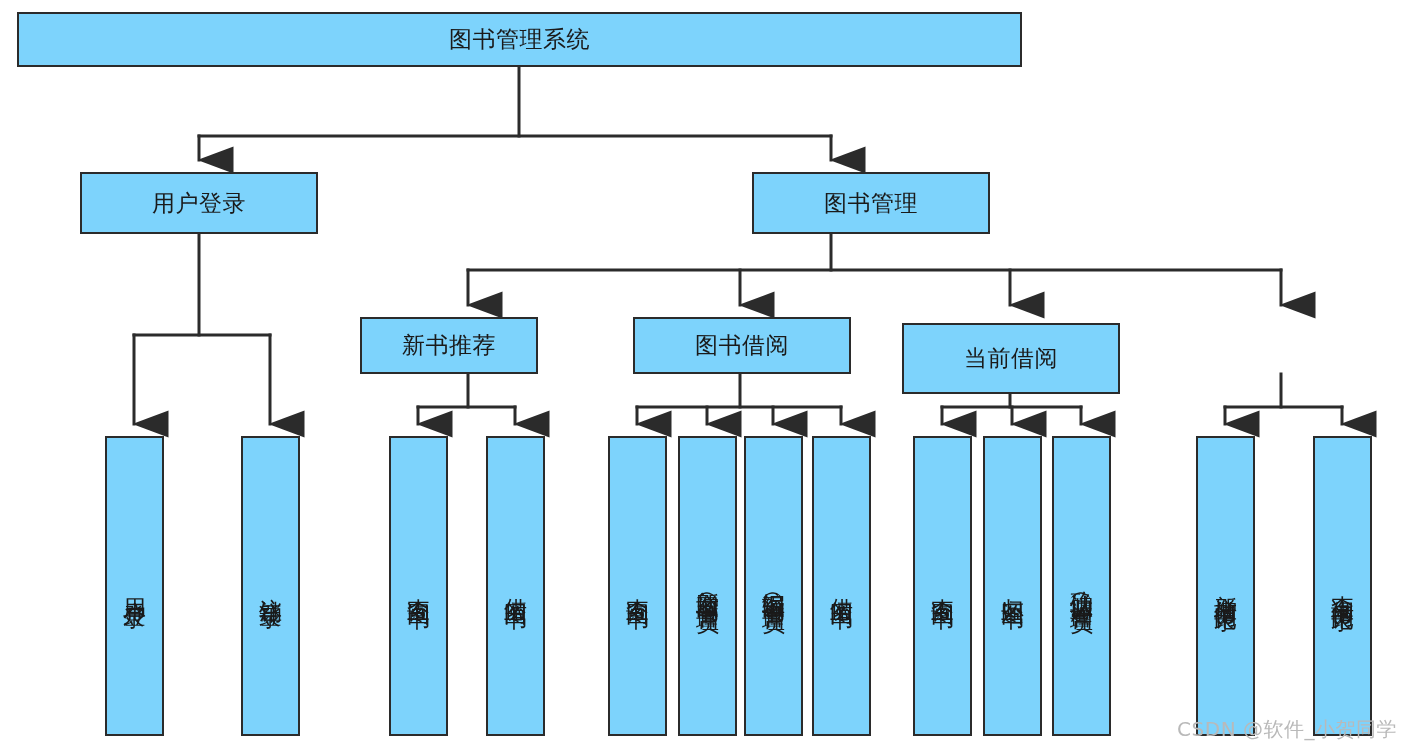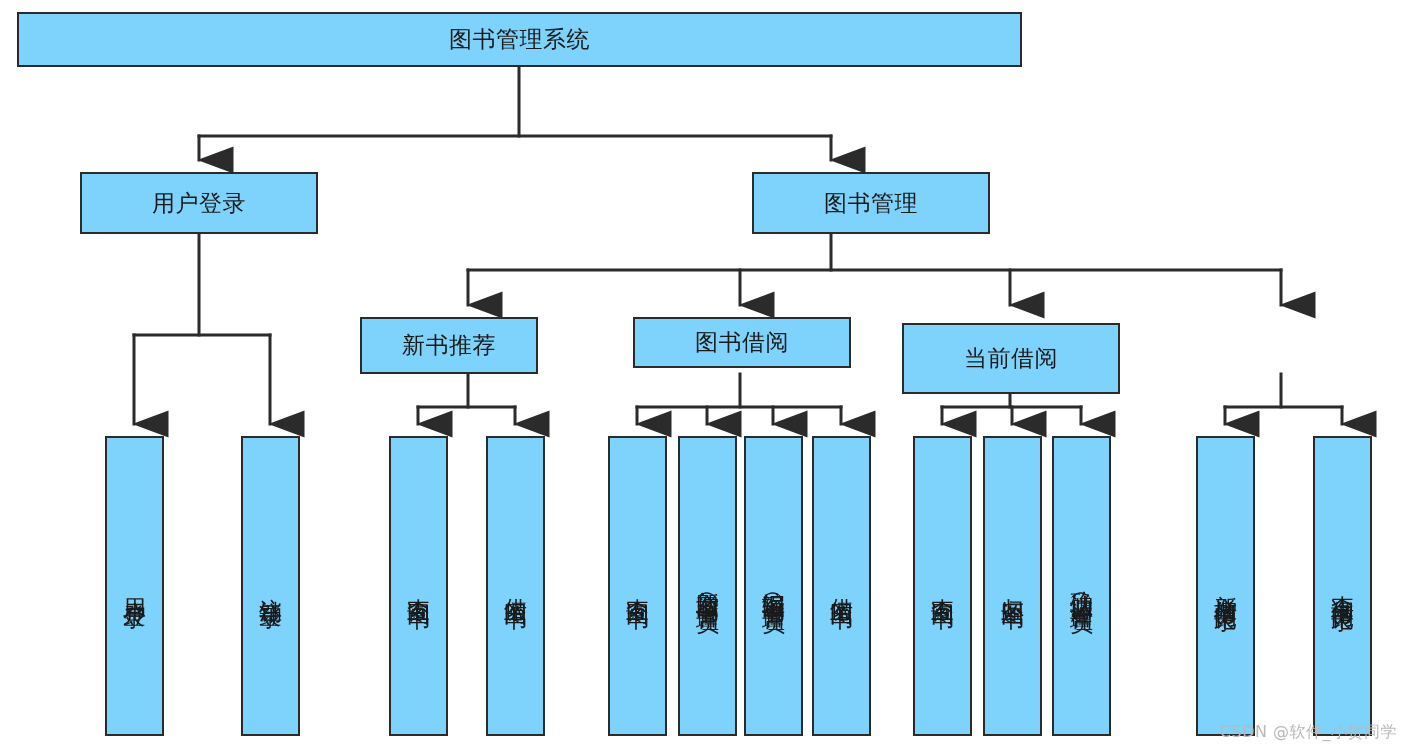--- a/index.html
+++ b/index.html
@@ -49,21 +49,21 @@
     line-height: 1;
     white-space: nowrap;
   }
   .node .htext {
     white-space: nowrap;
   }
   #watermark {
     position: absolute;
     right: 8px;
     bottom: 4px;
-    font-size: 16px;
+    font-size: 20px;
     color: #b9b9b9;
     white-space: nowrap;
     letter-spacing: 0.5px;
     pointer-events: none;
   }
 </style>
 </head>
 <body>
 
 <div id="canvas">
@@ -127,21 +127,21 @@
   </div>
 
   <div class="node h" style="left:752px; top:172px; width:238px; height:62px;">
     <span class="htext">图书管理</span>
   </div>
 
   <div class="node h" style="left:360px; top:317px; width:178px; height:57px;">
     <span class="htext">新书推荐</span>
   </div>
 
-  <div class="node h" style="left:633px; top:317px; width:218px; height:51px;">
+  <div class="node h" style="left:633px; top:317px; width:218px; height:57px;">
     <span class="htext">图书借阅</span>
   </div>
 
   <div class="node h" style="left:902px; top:323px; width:218px; height:71px;">
     <span class="htext">当前借阅</span>
   </div>
 
 
   <div class="node v" style="left:105px; top:436px; width:59px; height:300px;">
     <span class="vtext">用户登录</span>

